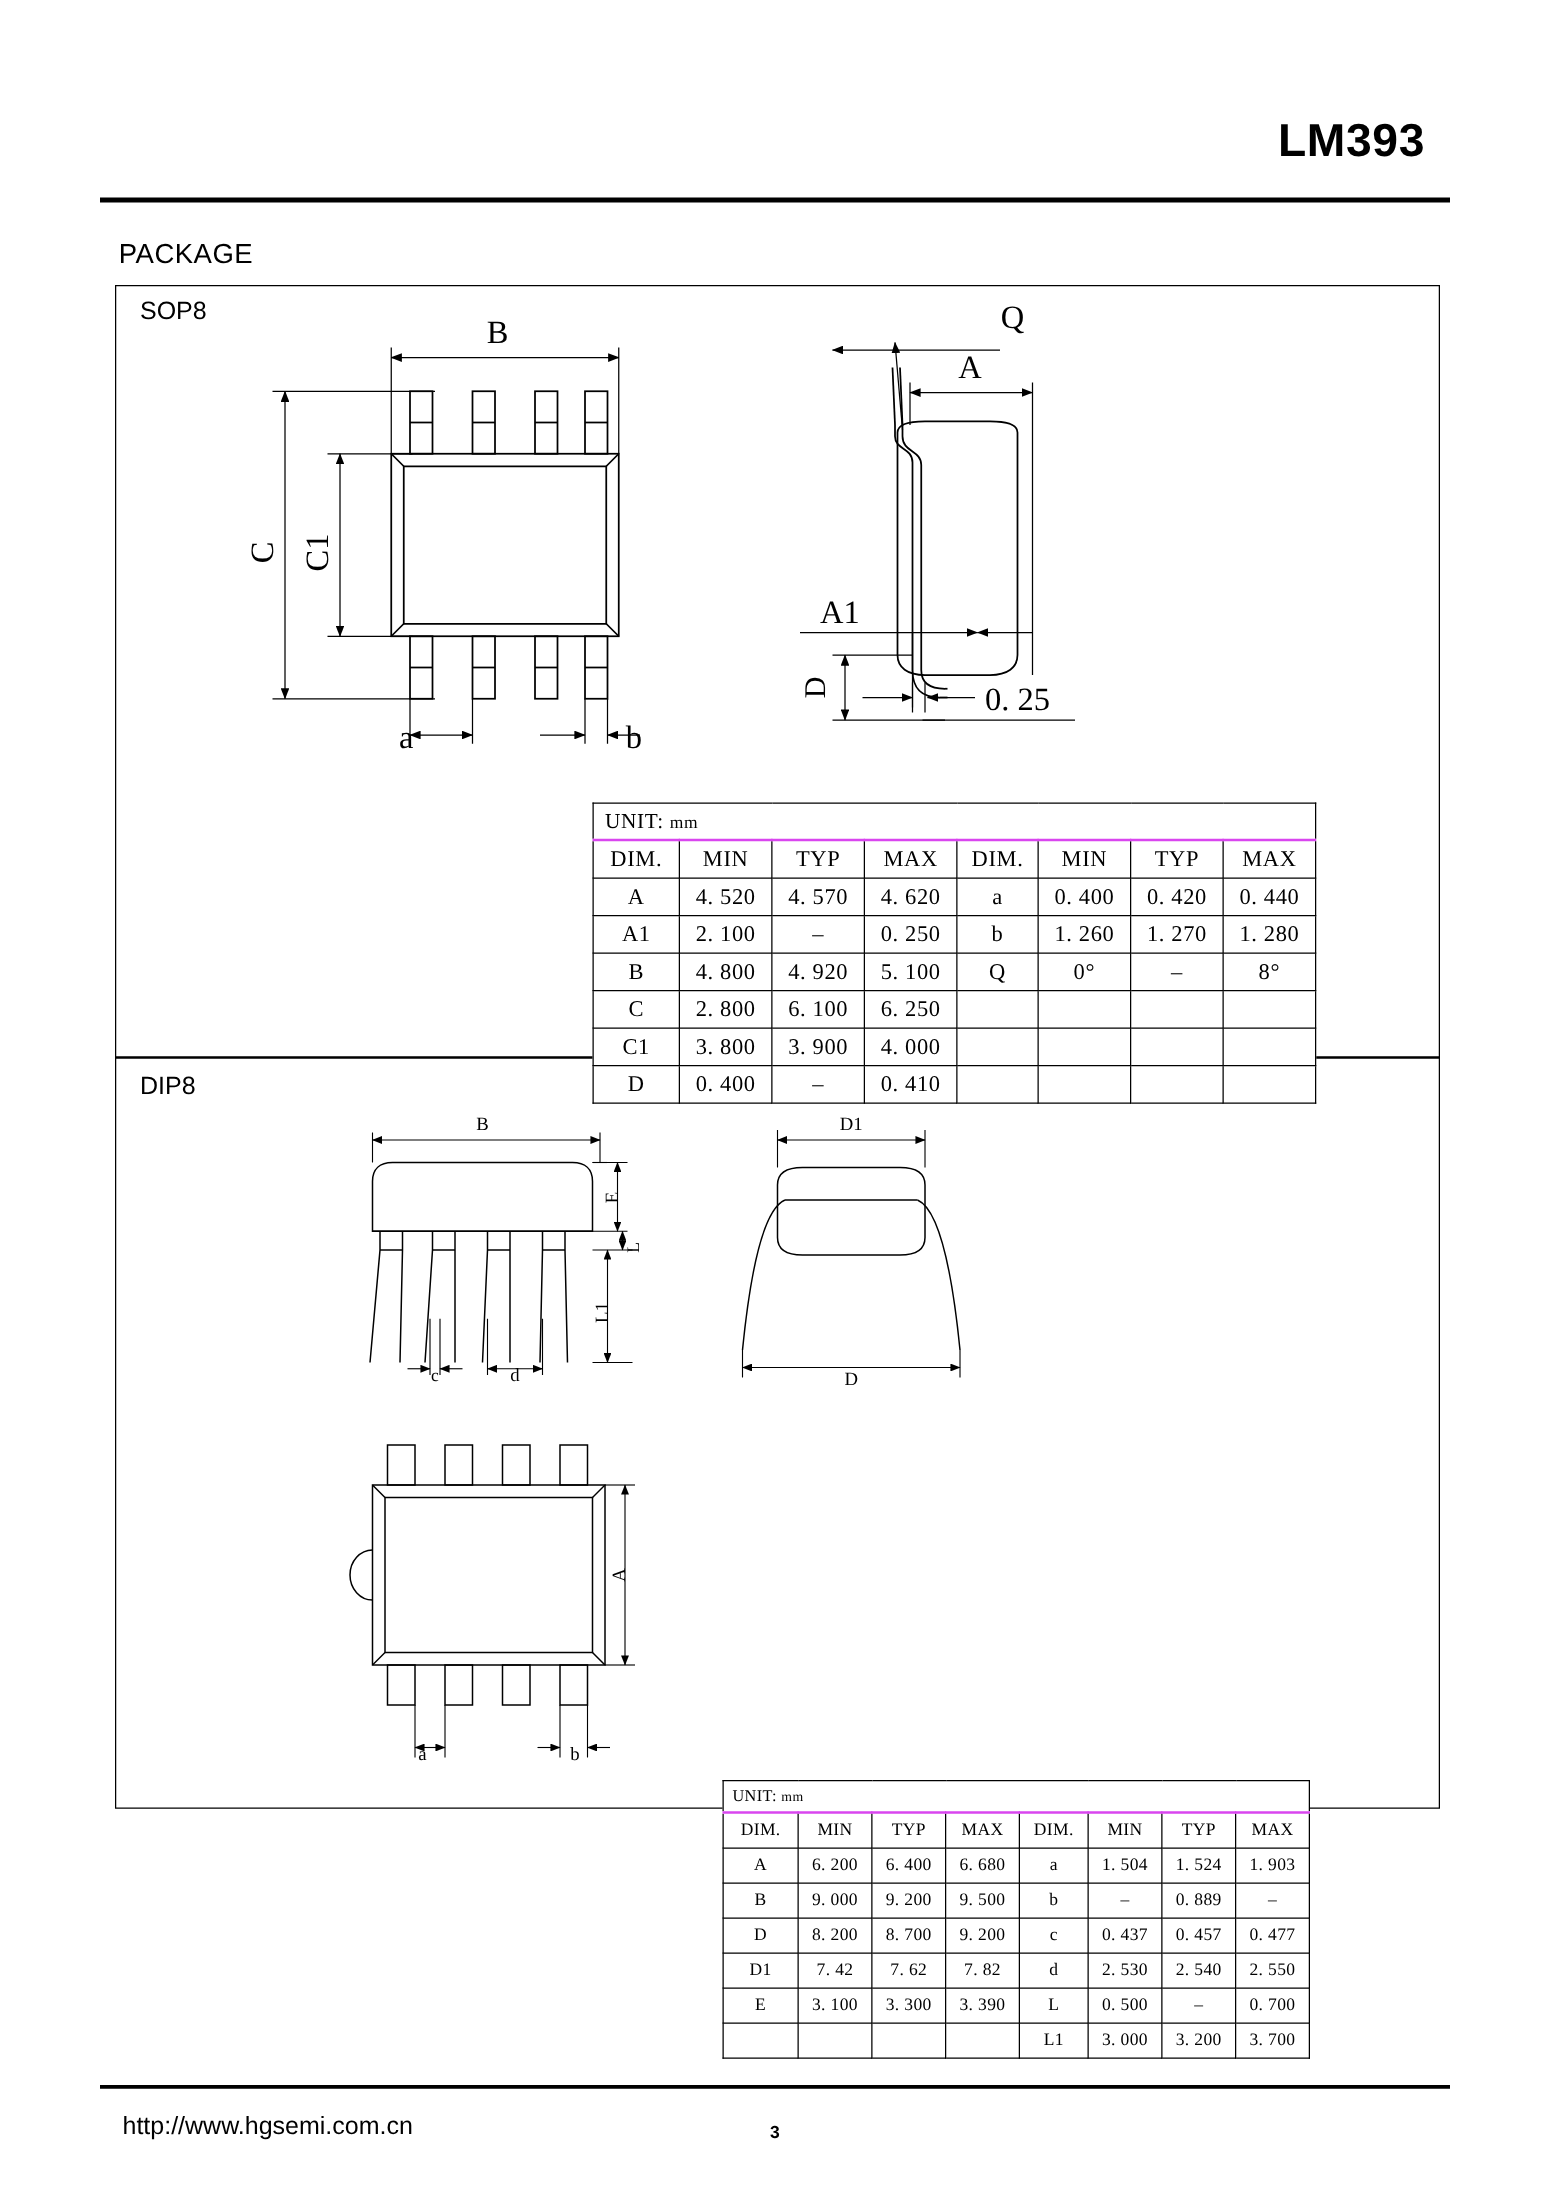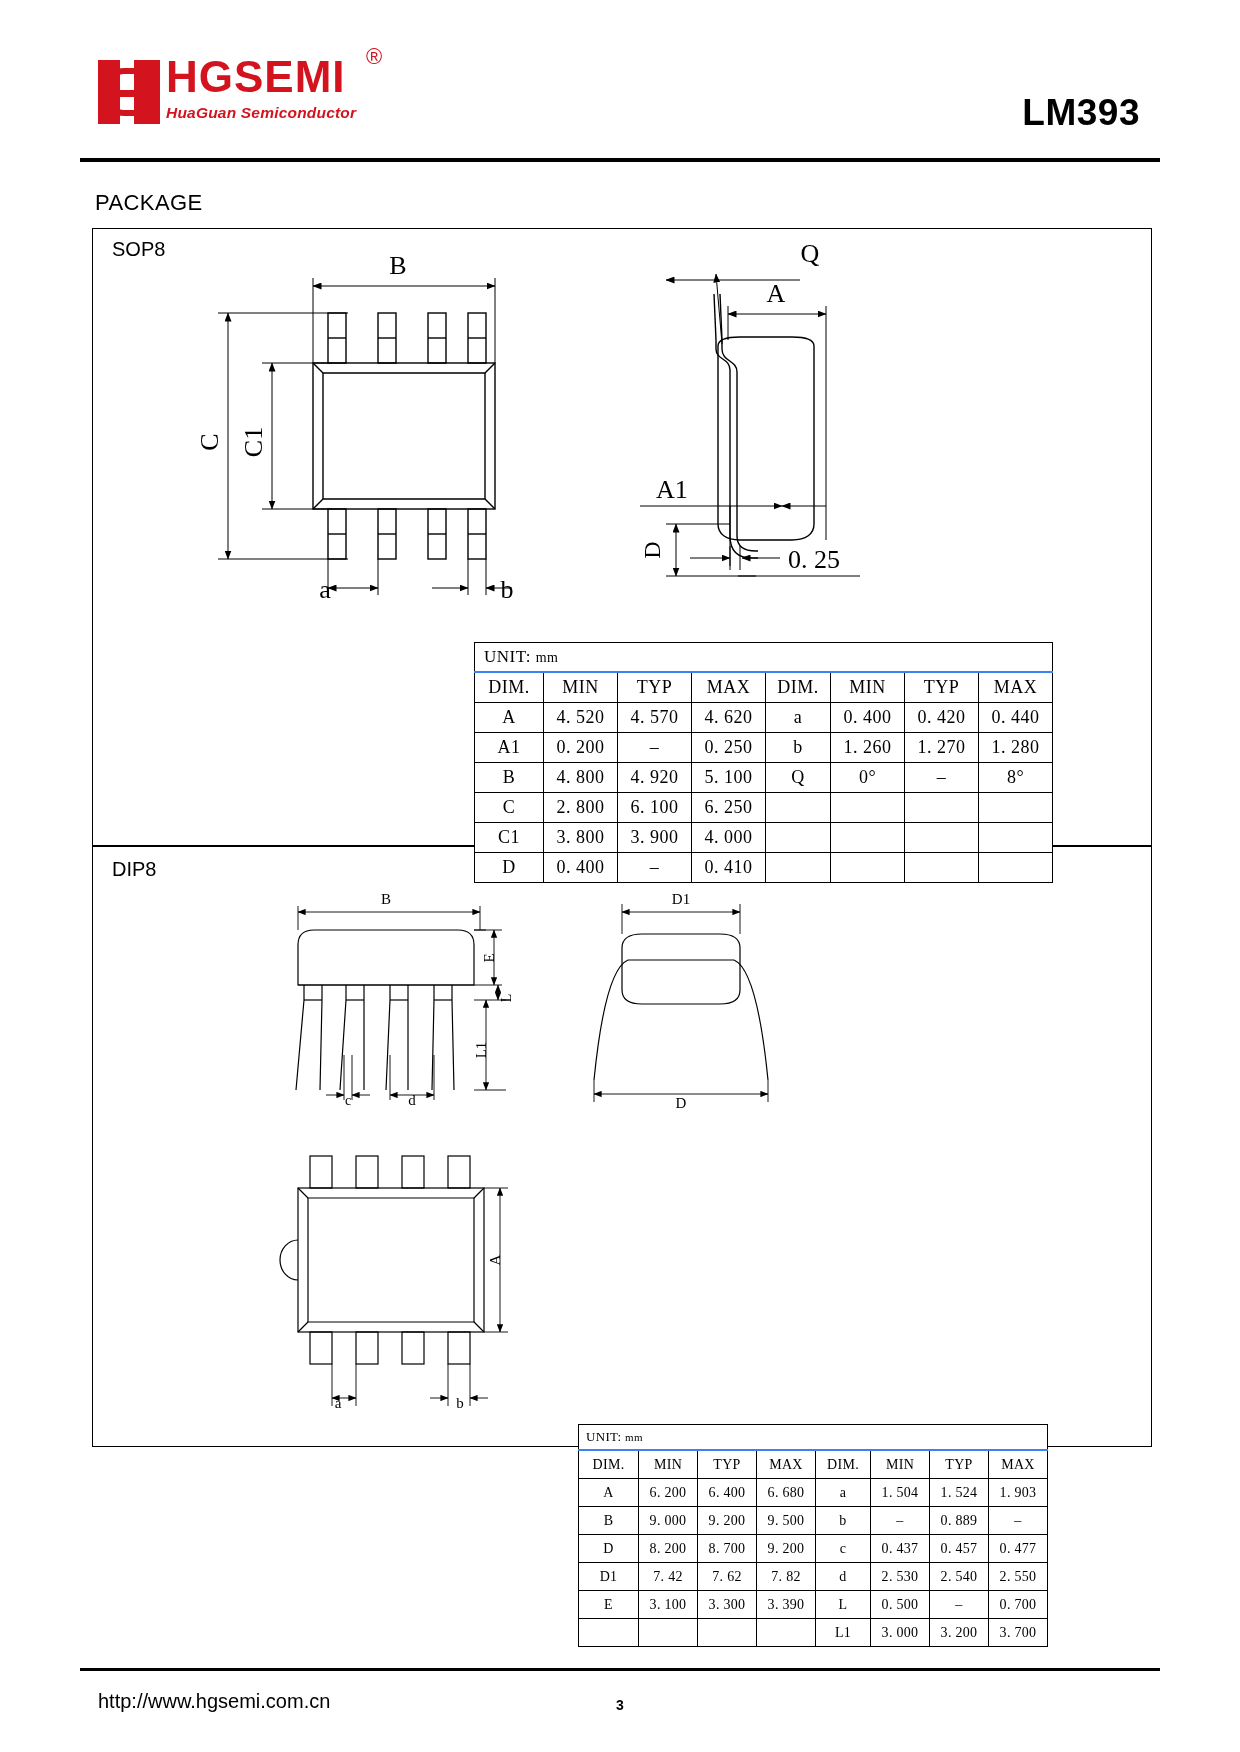--- a/index.html
+++ b/index.html
@@ -43,21 +43,21 @@
   .footer-right{position:absolute;right:98px;top:1764px;font-size:20px;}
 
   
   svg.draw{position:absolute;overflow:visible;}
   svg.draw text{font-family:"Liberation Serif",serif;fill:#000;}
 
   
   .dimtable{position:absolute;border-collapse:collapse;
      font-family:"Liberation Serif",serif;background:#fff;}
   .dimtable td{border:1px solid #000;text-align:center;white-space:nowrap;}
-  .dimtable .unitrow td{text-align:left;border-bottom:2px solid #3b82f6;}
+  .dimtable .unitrow td{text-align:left;border-bottom:2px solid #d946ef;}
 
   
   #sop8-table{left:474px;top:642px;}
   #sop8-table td{height:27px;font-size:18px;letter-spacing:.5px;}
   #sop8-table td.c0{width:66px;}
   #sop8-table td.c1,#sop8-table td.c2,#sop8-table td.c3{width:71px;}
   #sop8-table td.c4{width:62px;}
   #sop8-table td.c5,#sop8-table td.c6,#sop8-table td.c7{width:71px;}
   #sop8-table .unitrow td{height:26px;font-size:17px;padding-left:9px;}
   #sop8-table .unitrow .unit-mm{font-size:14px;}
@@ -71,33 +71,20 @@
   #dip8-table td.c5,#dip8-table td.c6,#dip8-table td.c7{width:56px;}
   #dip8-table .unitrow td{height:22px;font-size:13px;padding-left:7px;}
   #dip8-table .unitrow .unit-mm{font-size:11px;}
 </style>
 </head>
 <body>
 
 <div class="page">
 
   <div class="header">
-    <div class="logo-wrap">
-      <div class="logo-mark">
-        <div class="blockL"></div>
-        <div class="blockR"></div>
-        <div class="ring"></div>
-        <div class="bar"></div>
-      </div>
-      <div class="logo-text">
-        <div class="logo-name">HGSEMI</div>
-        <div class="logo-sub">HuaGuan Semiconductor</div>
-        <div class="logo-reg">®</div>
-      </div>
-    </div>
     <div class="part-no">LM393</div>
   </div>
   <div class="header-rule"></div>
 
   <div class="sec-title">PACKAGE</div>
 
   <div class="outer-box"></div>
   <div class="divider"></div>
 
   <div class="pkg-label" id="sop8-label">SOP8</div>
@@ -241,21 +228,21 @@
         <td class="c1">4. 520</td>
         <td class="c2">4. 570</td>
         <td class="c3">4. 620</td>
         <td class="c4">a</td>
         <td class="c5">0. 400</td>
         <td class="c6">0. 420</td>
         <td class="c7">0. 440</td>
       </tr>
       <tr>
         <td class="c0">A1</td>
-        <td class="c1">0. 200</td>
+        <td class="c1">2. 100</td>
         <td class="c2">–</td>
         <td class="c3">0. 250</td>
         <td class="c4">b</td>
         <td class="c5">1. 260</td>
         <td class="c6">1. 270</td>
         <td class="c7">1. 280</td>
       </tr>
       <tr>
         <td class="c0">B</td>
         <td class="c1">4. 800</td>

